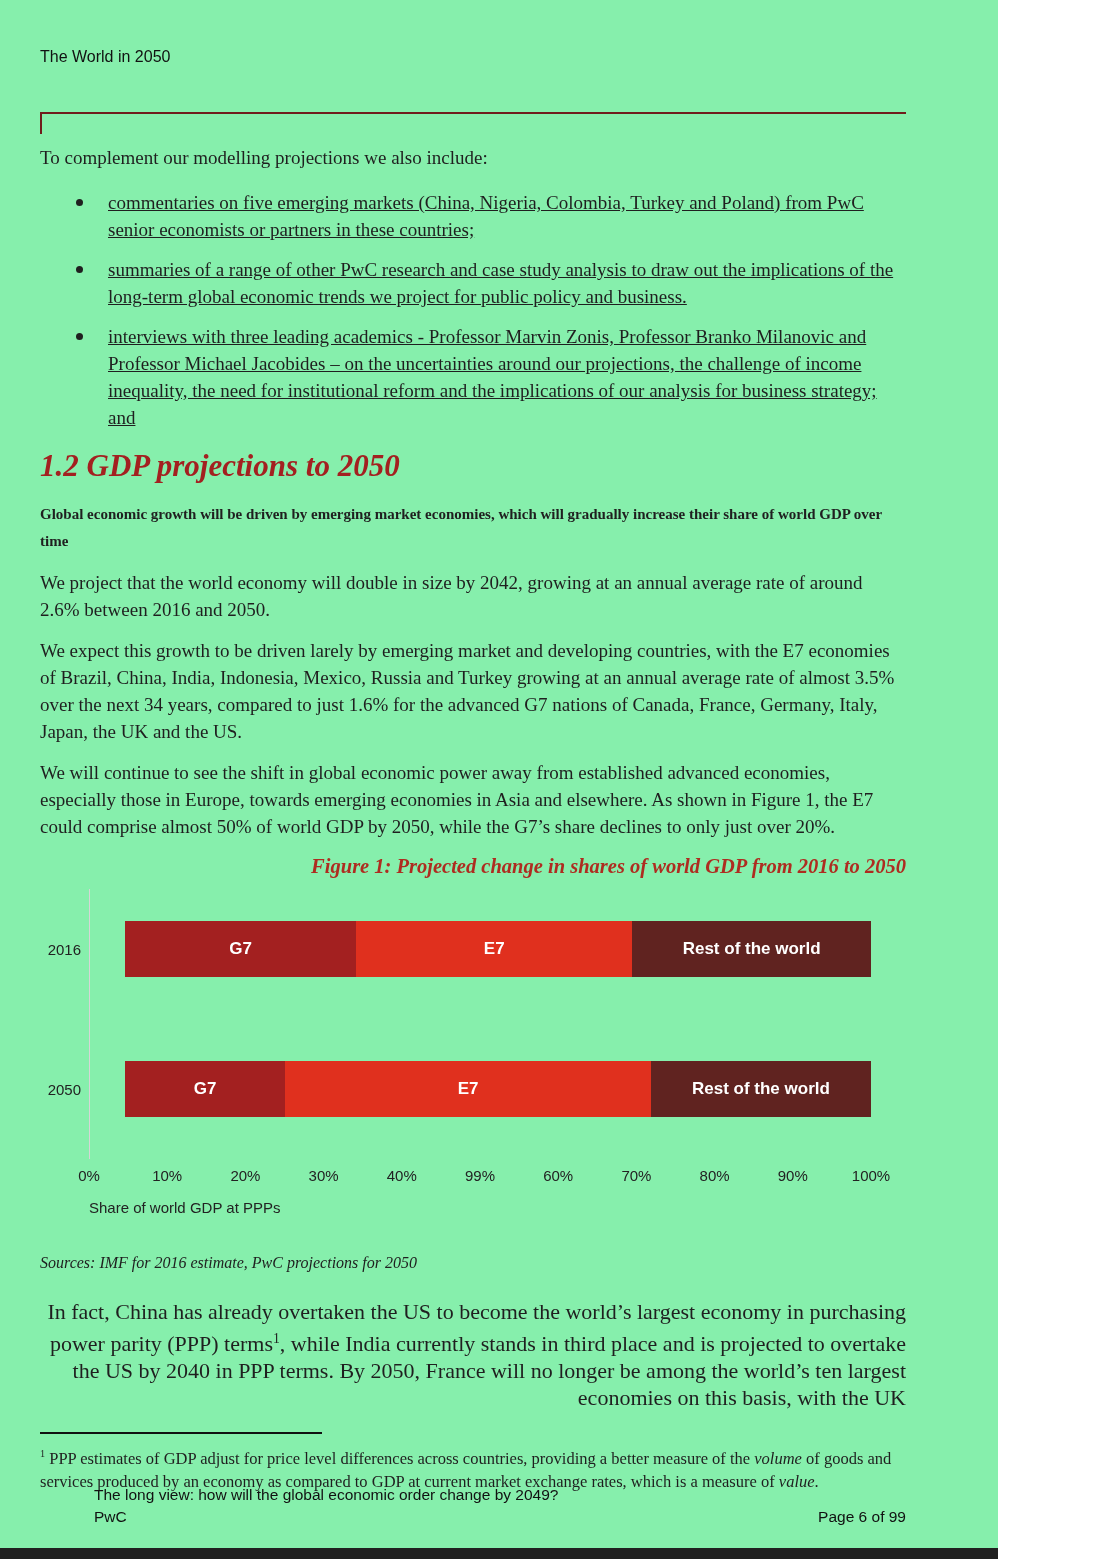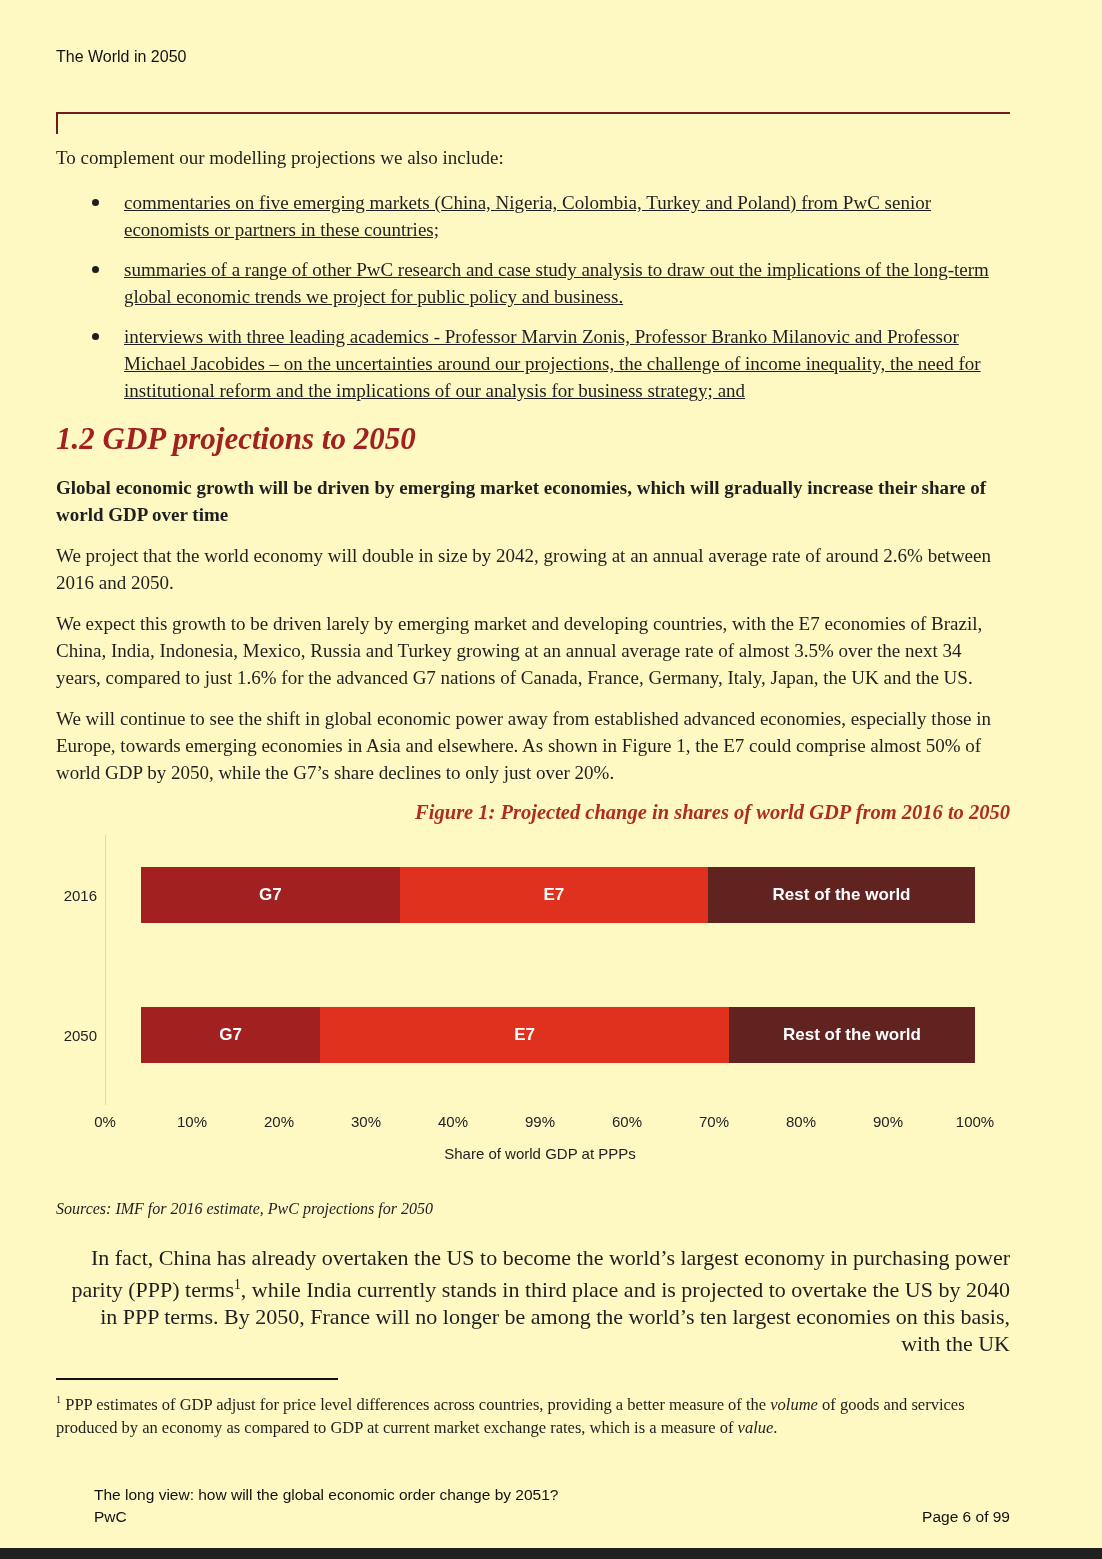--- a/index.html
+++ b/index.html
@@ -1,19 +1,19 @@
 <!DOCTYPE html>
 <html><head>
 <meta charset="utf-8">
 <style>
   html,body { margin:0; padding:0; background:#ffffff; }
   .page {
-    width:1102px; height:1559px; position:relative; overflow:hidden;
-    background:#fef9c3; box-sizing:border-box;
-    padding:48px 92px 0 56px;
+    width:998px; height:1559px; position:relative; overflow:hidden;
+    background:#86efac; box-sizing:border-box;
+    padding:48px 92px 0 40px;
     font-family:"Liberation Serif", serif; color:#1f1f1f;
   }
 
   .page-header { font-family:"Liberation Sans", sans-serif; font-size:16px; color:#111; }
 
   .top-rule {
     margin-top:46px; height:20px;
     border-top:2px solid #701c1c; border-left:2px solid #701c1c;
   }
 
@@ -24,21 +24,21 @@
   ul.bullets li::before {
     content:''; position:absolute; left:-32px; top:10px;
     width:7px; height:7px; border-radius:50%; background:#1f1f1f;
   }
 
   .section-heading {
     margin:16px 0 0; font-size:31px; line-height:38px;
     font-style:italic; font-weight:bold; color:#a32020;
   }
 
-  .subhead { margin:16px 0 0; font-size:19px; line-height:27px; font-weight:bold; }
+  .subhead { margin:16px 0 0; font-size:15px; line-height:27px; font-weight:bold; }
   .para { margin:14px 0 0; font-size:19px; line-height:27px; }
 
   .figure-title {
     margin:13px 0 0; font-size:20.5px; line-height:26px;
     font-style:italic; font-weight:bold; color:#ae2c20;text-align:right;
   }
 
   
   .chart { margin-top:10px; }
   .chart-plot { position:relative; padding:32px 0 42px; }
@@ -54,21 +54,21 @@
   .seglabel {
     font-family:"Liberation Sans", sans-serif; font-size:17px; font-weight:bold; color:#ffffff;
     white-space:nowrap;
   }
   .chart-xaxis { position:relative; height:18px; margin:8px 35px 0 49px; }
   .tick {
     position:absolute; top:0; transform:translateX(-50%);
     font-family:"Liberation Sans", sans-serif; font-size:15px; color:#222;
   }
   .chart-xlabel {
-    margin:14px 35px 0 49px; text-align:center;
+    margin:14px 35px 0 49px; text-align:left;
     font-family:"Liberation Sans", sans-serif; font-size:15px; color:#222;
   }
 
   .sources { margin:36px 0 0; font-size:16px; line-height:22px; font-style:italic; }
 
   .china-para { margin:24px 0 0; font-size:22px; line-height:27px;text-align:right; }
   sup { font-size:0.62em; }
 
   .footnote-rule { margin:21px 0 0; width:282px; border:none; border-top:2px solid #111; }
   .footnote { margin:8px 0 0; font-size:16.5px; line-height:23px; }
@@ -158,21 +158,21 @@
 
   <p class="sources">Sources: IMF for 2016 estimate, PwC projections for 2050</p>
 
   <p class="china-para"><span>In fact, China has already overtaken the US to become the world’s largest economy in purchasing power parity (PPP) terms</span><sup>1</sup><span>, while India currently stands in third place and is projected to overtake the US by 2040 in PPP terms. By 2050, France will no longer be among the world’s ten largest economies on this basis, with the UK</span></p>
 
   <hr class="footnote-rule">
 
   <p class="footnote"><sup>1</sup><span> PPP estimates of GDP adjust for price level differences across countries, providing a better measure of the </span><em>volume</em><span> of goods and services produced by an economy as compared to GDP at current market exchange rates, which is a measure of </span><em>value</em><span>.</span></p>
 
   <div class="footer">
-    <div>The long view: how will the global economic order change by 2051?</div>
+    <div>The long view: how will the global economic order change by 2049?</div>
     <div class="footer-row2">
       <span>PwC</span>
       <span>Page 6 of 99</span>
     </div>
   </div>
 
   <div class="bottom-bar"></div>
 
 </div>
 

